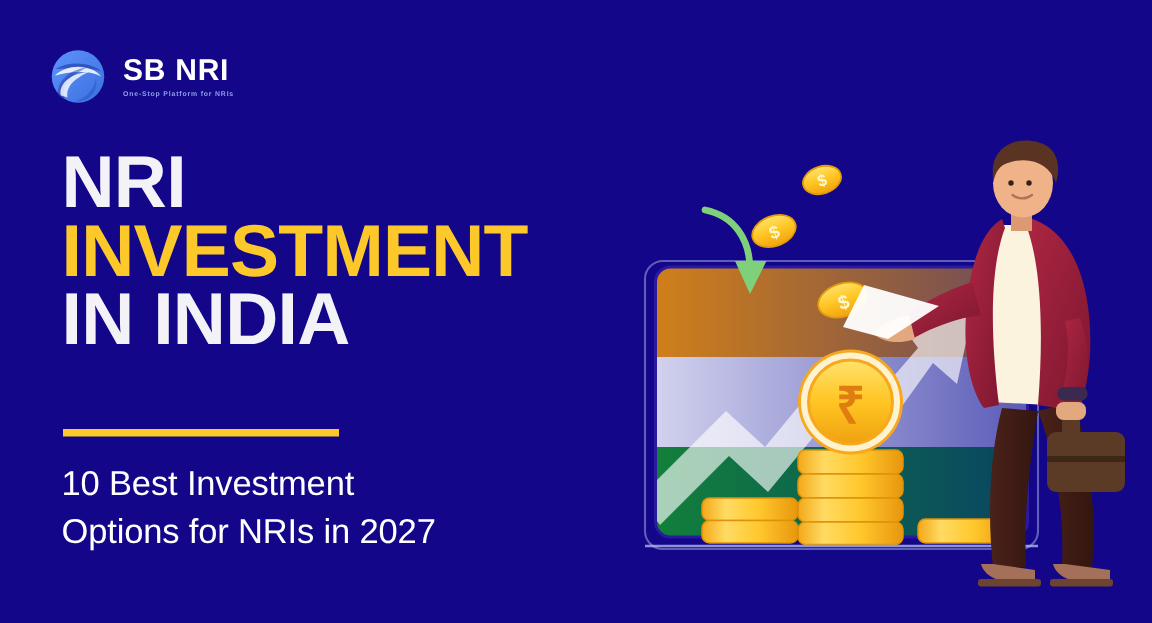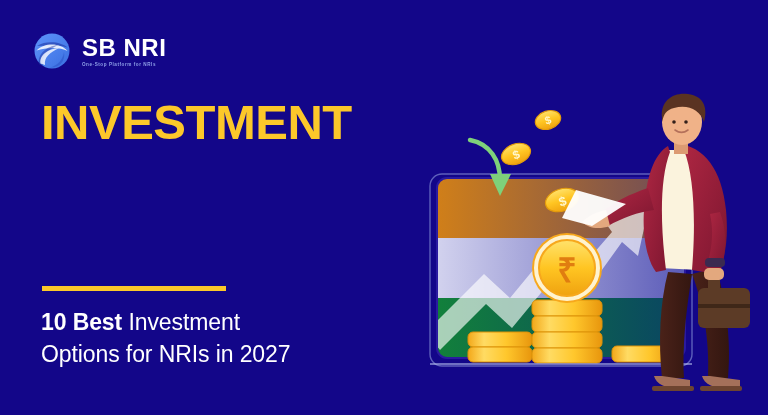--- a/index.html
+++ b/index.html
@@ -16,21 +16,21 @@
   }
 
   
   .logo-block {
     position:absolute; left:31px; top:30px;
     display:flex; align-items:center; gap:9px;
   }
   .logo-mark { width:42px; height:42px; display:block; }
   .logo-text { display:flex; flex-direction:column; justify-content:center; }
   .logo-name {
-    color:#ffffff; font-size:24px; font-weight:bold;
+    color:#ffffff; font-size:20px; font-weight:bold;
     letter-spacing:0.5px; line-height:1.05;
   }
   .logo-tag {
     color:#8fa0e8; font-size:4.6px; font-weight:bold;
     letter-spacing:0.55px; margin-top:2px; white-space:nowrap;
   }
 
   
   .headline {
     position:absolute; left:41px; top:100px;
@@ -48,21 +48,21 @@
     position:absolute; left:42px; top:286px;
     width:184px; height:5px; background:#fcc82a;
   }
 
   
   .subtitle {
     position:absolute; left:41px; top:307px;
     color:#ffffff; font-size:23px; line-height:1.38;
     letter-spacing:-0.1px; white-space:nowrap;
   }
-  .sub-strong { font-weight:bold;text-align:center; }
+  .sub-strong { font-weight:normal;text-align:center; }
 
   
   .art { position:absolute; left:416px; top:92px; width:352px; height:300px; }
   .art svg { display:block; width:100%; height:100%; }
 </style>
 </head>
 <body>
 
 <div class="banner">
 
@@ -81,21 +81,23 @@
       <path d="M9.5 33.5 C8 25.5, 17 18.5, 28 18 C19 22.5, 13 27, 14 35 Z" fill="#ffffff" opacity="0.8"></path>
       <path d="M19 37.5 C26 36, 32 30, 33 22 C34.5 31, 29 38, 19 37.5 Z" fill="#2d57c9" opacity="0.6"></path>
     </svg>
     <div class="logo-text">
       <div class="logo-name">SB NRI</div>
       <div class="logo-tag">One-Stop Platform for NRIs</div>
     </div>
   </div>
 
   <div class="headline">
+    <span class="hl-line hl-white">NRI</span>
     <span class="hl-line hl-yellow">INVESTMENT</span>
+    <span class="hl-line hl-white">IN INDIA</span>
   </div>
 
   <div class="rule"></div>
 
   <div class="subtitle">
     <div><span class="sub-strong">10 Best</span><span> Investment</span></div>
     <div>Options for NRIs in 2027</div>
   </div>
 
   <div class="art">

